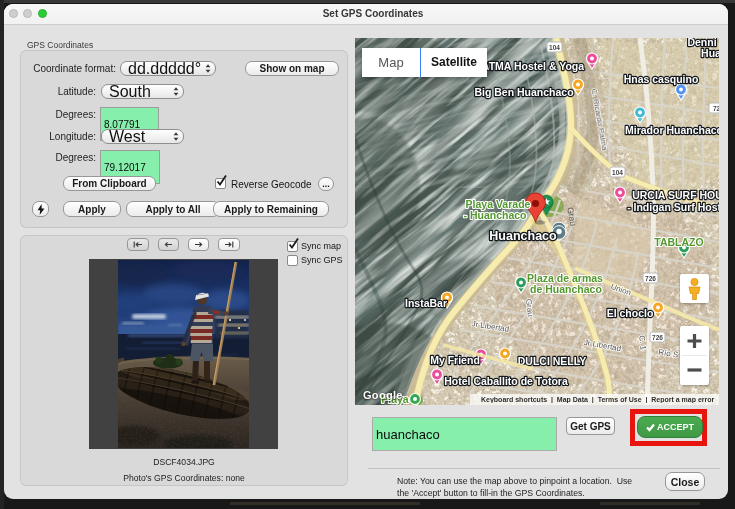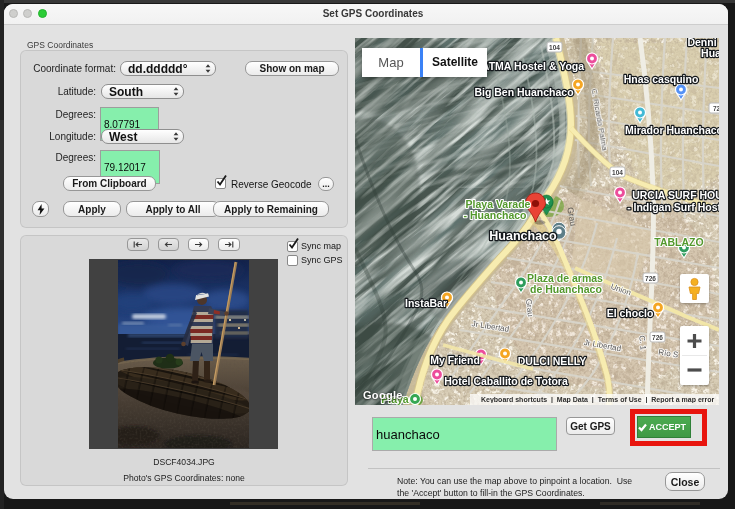--- a/index.html
+++ b/index.html
@@ -5,21 +5,21 @@
 html,body{margin:0;padding:0}
 body{width:735px;height:509px;background:#181818;font-family:"Liberation Sans",sans-serif;position:relative;overflow:hidden}
 .abs{position:absolute}
 .win{position:absolute;left:4px;top:4px;width:724px;height:495px;border-radius:9px;background:#e2e2e2}
 .tbar{position:absolute;left:4px;top:4px;width:724px;height:20px;border-radius:9px 9px 0 0;background:linear-gradient(#f7f7f7,#f1f1f1);border-bottom:1px solid #cdcdcd}
 .title{position:absolute;left:11px;top:4px;width:724px;text-align:center;font-size:10px;font-weight:bold;color:#383838;line-height:14px;padding-top:3px}
 .dot{position:absolute;width:9px;height:9px;border-radius:50%;box-sizing:border-box}
 .box{position:absolute;left:20px;width:328px;background:rgba(0,0,0,0.04);border:1px solid rgba(0,0,0,0.09);border-radius:6px;box-sizing:border-box}
 .lbl{position:absolute;font-size:10px;color:#1e1e1e;white-space:nowrap;line-height:12px}
 .btn{position:absolute;background:linear-gradient(#ffffff,#ebebeb);border:1px solid #979797;border-radius:7px;font-weight:bold;font-size:10px;color:#1a1a1a;display:flex;align-items:center;justify-content:center;box-sizing:border-box;white-space:nowrap}
-.pop{position:absolute;background:linear-gradient(#ffffff,#e6e6e6);border:1px solid #8f8f8f;border-radius:7px;font-weight:bold;font-size:12px;color:#111;box-sizing:border-box;white-space:nowrap}
+.pop{position:absolute;background:linear-gradient(#ffffff,#e6e6e6);border:1px solid #8f8f8f;border-radius:7px;font-weight:normal;font-size:16px;color:#111;box-sizing:border-box;white-space:nowrap}
 .pop .tx{position:absolute;left:7px;top:0;height:100%;display:flex;align-items:center}
 .pop svg{position:absolute;right:4px;top:50%;margin-top:-5px}
 .fld{position:absolute;background:#86efac;border:1px solid #9d9d9d;font-size:10px;color:#0a0a0a;box-sizing:border-box;padding:16px 3px;display:flex;align-items:center}
 .cb{position:absolute;width:11px;height:11px;background:#fff;border:1px solid #898989;border-radius:2px;box-sizing:border-box}
 .cklb{position:absolute;font-size:10px;color:#151515;white-space:nowrap}
 .cap{position:absolute;left:89px;width:190px;text-align:center;font-size:8.6px;color:#222}
 </style>
 </head>
 <body>
 <div class="abs" style="left:0;top:0;width:735px;height:3px;background:#373737"></div>
@@ -515,21 +515,21 @@
   <text x="40" y="365">Playa</text>
 </g>
 </g>
 <path d="M88,307 C118,315 150,324 178,331" stroke="#f2e6a8" stroke-width="3.5" fill="none" opacity="0.9"></path>
 
 </g>
 </svg>
 
 </div>
 <div class="abs" style="left:362px;top:48px;width:125px;height:29px;background:#fff;box-shadow:0 1px 4px rgba(0,0,0,0.3);display:flex">
-  <div style="width:58px;text-align:center;font-size:13px;color:#565656;line-height:29px;border-right:3px solid #3b82f6">Map</div>
+  <div style="width:58px;text-align:center;font-size:13px;color:#565656;line-height:29px;border-right:1px solid #3b82f6">Map</div>
   <div style="flex:1;text-align:center;font-size:12px;font-weight:bold;color:#111;line-height:29px">Satellite</div>
 </div>
 <div class="abs" style="left:680px;top:274px;width:29px;height:29px;background:#fff;border-radius:2px;box-shadow:0 1px 3px rgba(0,0,0,0.3)">
   <svg width="29" height="29" viewBox="0 0 29 29">
       <g fill="#f5b021" stroke="#da8f1b" stroke-width="0.8">
         <circle cx="14.5" cy="8" r="3.6"></circle>
         <path d="M9 13 L20 13 L18.6 19.5 L16.4 19.5 L16.4 25.5 L12.6 25.5 L12.6 19.5 L10.4 19.5 Z"></path>
       </g>
     </svg>
 </div>
@@ -542,21 +542,21 @@
       <path d="M2 29.5 H 27" stroke="#e8e8e8" stroke-width="1"></path>
     </svg>
 </div>
 <div class="abs" style="left:363px;top:389px;font-size:11px;font-weight:bold;color:#fff;text-shadow:0 0 2px rgba(0,0,0,0.7),0 1px 2px rgba(0,0,0,0.5);letter-spacing:0.3px">Google</div>
 <div class="abs" style="left:470px;top:394px;width:249px;height:11px;background:rgba(255,255,255,0.75)"></div>
 <div class="abs" style="left:481px;top:396px;width:238px;overflow:hidden;font-size:7px;font-weight:bold;color:#2e2e2e;white-space:nowrap">Keyboard shortcuts&nbsp; |&nbsp; Map Data&nbsp; |&nbsp; Terms of Use&nbsp; |&nbsp; Report a map error</div>
 
 <div class="fld" style="left:372px;top:417px;width:185px;height:18px;font-size:13px;border-color:#aaa">huanchaco</div>
 <div class="btn" style="left:566px;top:417px;width:49px;height:18px;border-radius:4px">Get GPS</div>
 <div class="abs" style="left:630px;top:409px;width:77px;height:37px;border:5px solid #e8150e;box-sizing:border-box"></div>
-<div class="abs" style="left:637px;top:416px;width:54px;height:22px;background:linear-gradient(#4cab51,#3f9945);border:1px solid #2f8038;border-radius:0;box-sizing:border-box;display:flex;align-items:center;justify-content:flex-start">
+<div class="abs" style="left:637px;top:416px;width:66px;height:22px;background:linear-gradient(#4cab51,#3f9945);border:1px solid #2f8038;border-radius:8px;box-sizing:border-box;display:flex;align-items:center;justify-content:center">
   <svg width="9" height="9" viewBox="0 0 9 9" style="margin-right:2px">
       <path d="M1 4.5L3.5 7L8 1.5" stroke="#fff" stroke-width="2.2" fill="none"></path>
     </svg>
   <span style="font-size:9px;font-weight:bold;color:#fff">ACCEPT</span>
 </div>
 <div class="abs" style="left:368px;top:468px;width:352px;height:1px;background:rgba(0,0,0,0.14)"></div>
 <div class="lbl" style="left:397px;top:475px;font-size:8.7px">Note: You can use the map above to pinpoint a location.&nbsp; Use</div>
 <div class="lbl" style="left:397px;top:486.5px;font-size:8.7px">the 'Accept' button to fill-in the GPS Coordinates.</div>
 <div class="btn" style="left:665px;top:472px;width:40px;height:19px;font-size:10.5px">Close</div>
 

